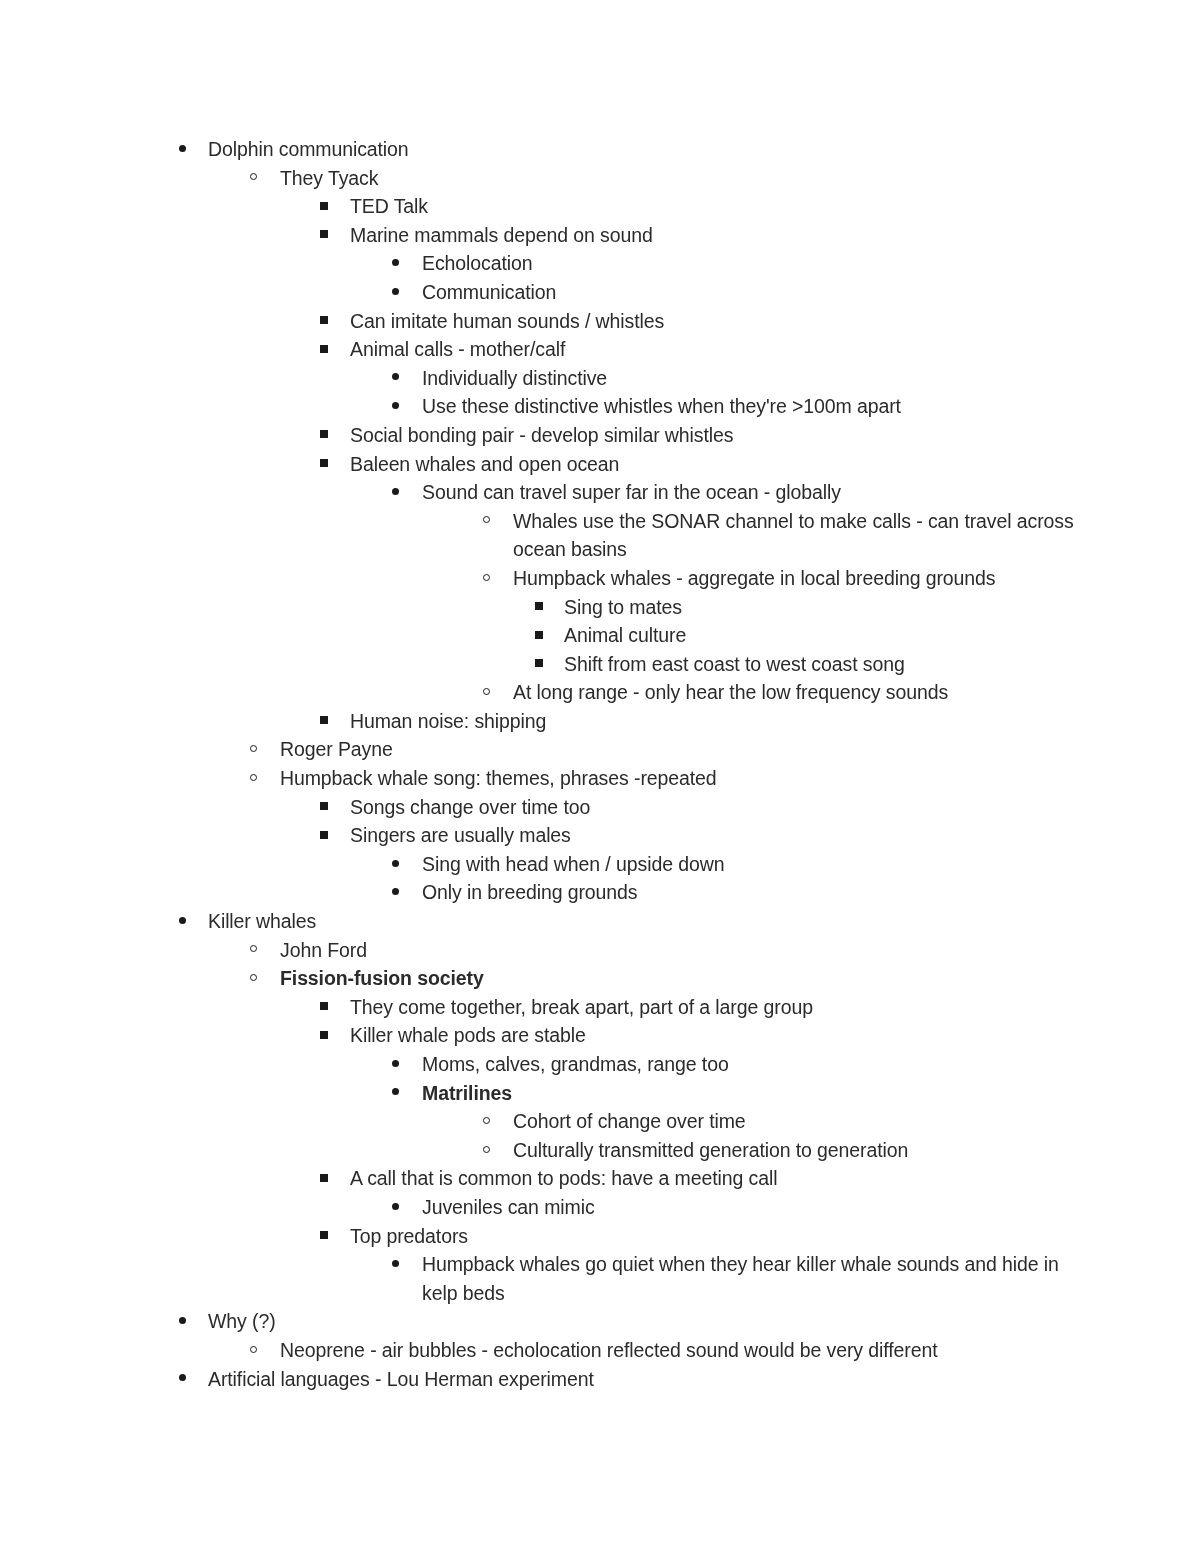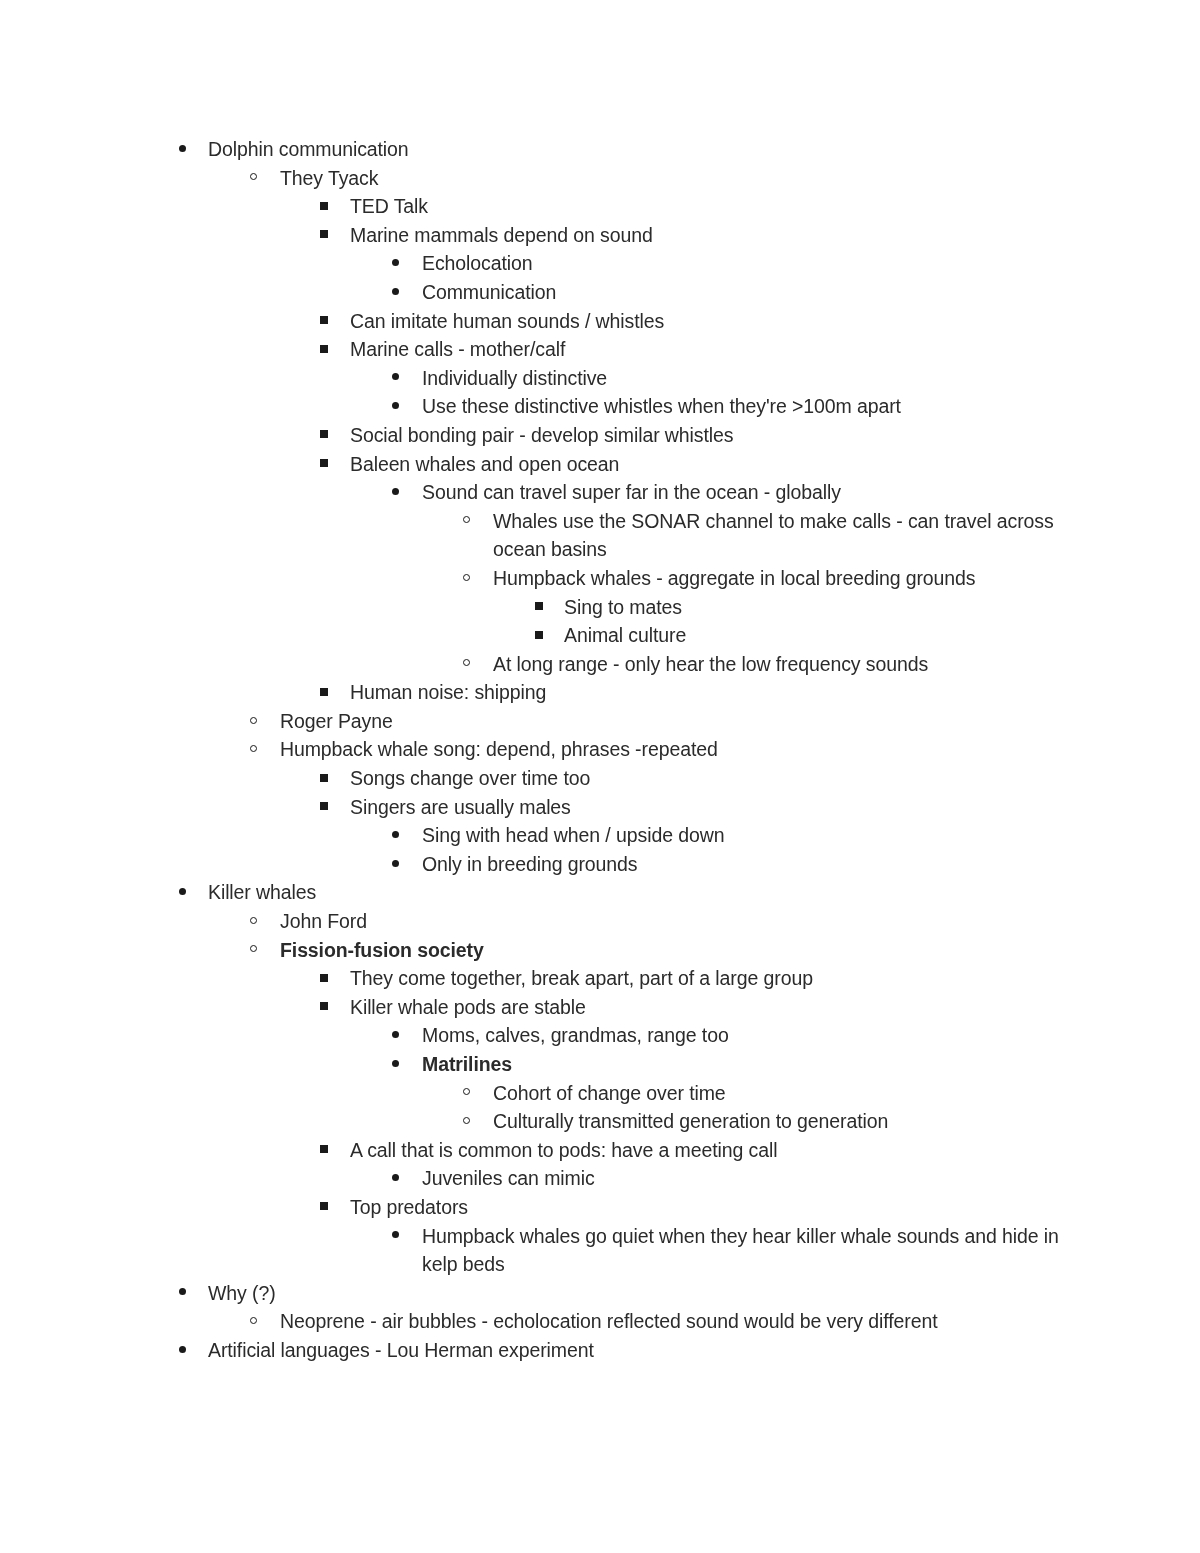--- a/index.html
+++ b/index.html
@@ -72,21 +72,21 @@
   }
   
   .lvl1 { padding-left: 208px; }
   .lvl1 > .bullet { left: 179px; }
   .lvl2 { padding-left: 280px; }
   .lvl2 > .bullet { left: 250px; }
   .lvl3 { padding-left: 350px; }
   .lvl3 > .bullet { left: 320px; }
   .lvl4 { padding-left: 422px; }
   .lvl4 > .bullet { left: 392px; }
-  .lvl5 { padding-left: 493px; }
+  .lvl5 { padding-left: 493px; margin-left: 20px; }
   .lvl5 > .bullet { left: 463px; }
   .lvl6 { padding-left: 564px; }
   .lvl6 > .bullet { left: 535px; }
   
   .lvl1 > .txt { max-width: 830px; }
   .lvl2 > .txt { max-width: 760px; }
   .lvl3 > .txt { max-width: 700px; }
   .lvl4 > .txt { max-width: 640px; }
   .lvl5 > .txt { max-width: 566px; }
   .lvl6 > .txt { max-width: 500px; }
@@ -120,21 +120,21 @@
       <div class="row lvl4">
         <span class="bullet b-disc"></span>
         <span class="txt">Communication</span>
       </div>
       <div class="row lvl3">
         <span class="bullet b-square"></span>
         <span class="txt">Can imitate human sounds / whistles</span>
       </div>
       <div class="row lvl3">
         <span class="bullet b-square"></span>
-        <span class="txt">Marine calls - mother/calf</span>
+        <span class="txt">Animal calls - mother/calf</span>
       </div>
       <div class="row lvl4">
         <span class="bullet b-disc"></span>
         <span class="txt">Individually distinctive</span>
       </div>
       <div class="row lvl4">
         <span class="bullet b-disc"></span>
         <span class="txt">Use these distinctive whistles when they're &gt;100m apart</span>
       </div>
       <div class="row lvl3">
@@ -158,35 +158,39 @@
         <span class="txt">Humpback whales - aggregate in local breeding grounds</span>
       </div>
       <div class="row lvl6">
         <span class="bullet b-square"></span>
         <span class="txt">Sing to mates</span>
       </div>
       <div class="row lvl6">
         <span class="bullet b-square"></span>
         <span class="txt">Animal culture</span>
       </div>
+      <div class="row lvl6">
+        <span class="bullet b-square"></span>
+        <span class="txt">Shift from east coast to west coast song</span>
+      </div>
       <div class="row lvl5">
         <span class="bullet b-circle"></span>
         <span class="txt">At long range - only hear the low frequency sounds</span>
       </div>
       <div class="row lvl3">
         <span class="bullet b-square"></span>
         <span class="txt">Human noise: shipping</span>
       </div>
       <div class="row lvl2">
         <span class="bullet b-circle"></span>
         <span class="txt">Roger Payne</span>
       </div>
       <div class="row lvl2">
         <span class="bullet b-circle"></span>
-        <span class="txt">Humpback whale song: depend, phrases -repeated</span>
+        <span class="txt">Humpback whale song: themes, phrases -repeated</span>
       </div>
       <div class="row lvl3">
         <span class="bullet b-square"></span>
         <span class="txt">Songs change over time too</span>
       </div>
       <div class="row lvl3">
         <span class="bullet b-square"></span>
         <span class="txt">Singers are usually males</span>
       </div>
       <div class="row lvl4">

